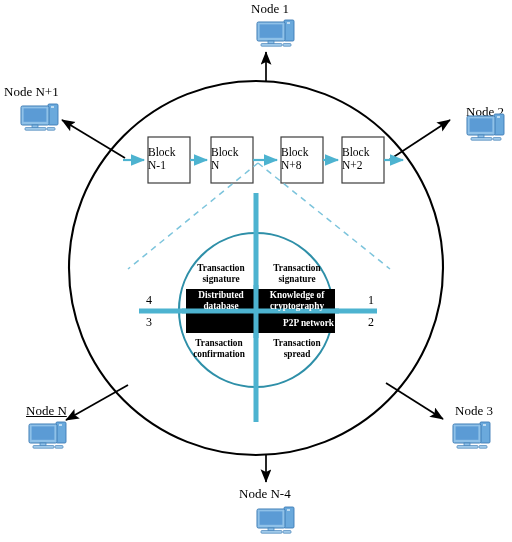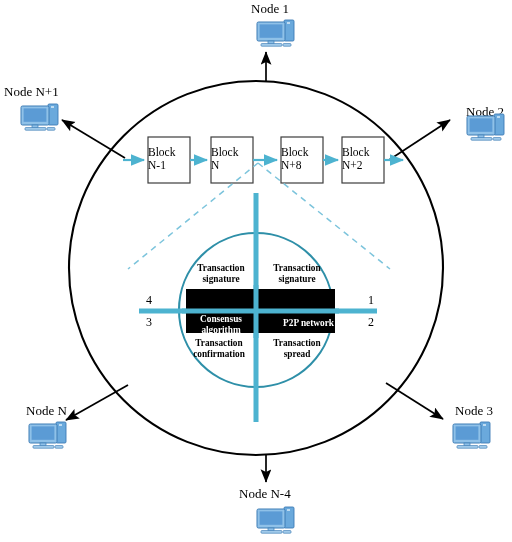--- a/index.html
+++ b/index.html
@@ -151,26 +151,30 @@
   <div class="quad-text" style="left:186px; top:263px; width:70px;">
     <div>Transaction</div>
     <div>signature</div>
   </div>
 
   <div class="quad-text" style="left:259px; top:263px; width:76px;">
     <div>Transaction</div>
     <div>signature</div>
   </div>
 
-
-
-  <div class="quad-text inverted" style="left:186px; top:314px; width:70px;">
-    <div>Consensus</div>
-    <div>algorithm</div>
-  </div>
+  <div class="quad-text inverted" style="left:186px; top:290px; width:70px;">
+    <div>Distributed</div>
+    <div>database</div>
+  </div>
+
+  <div class="quad-text inverted" style="left:259px; top:290px; width:76px;">
+    <div>Knowledge of</div>
+    <div>cryptography</div>
+  </div>
+
 
   <div class="quad-text inverted" style="left:259px; top:318px; width:99px;">
     <div>P2P network</div>
   </div>
 
   <div class="quad-text" style="left:182px; top:338px; width:74px;">
     <div>Transaction</div>
     <div>confirmation</div>
   </div>
 
@@ -181,21 +185,21 @@
 
   <div class="quad-num" style="left:146px; top:294px;">4</div>
   <div class="quad-num" style="left:146px; top:316px;">3</div>
   <div class="quad-num" style="left:368px; top:294px;">1</div>
   <div class="quad-num" style="left:368px; top:316px;">2</div>
 
   <div class="node-label" style="left:251px; top:2px;">Node 1</div>
   <div class="node-label" style="left:466px; top:97px;margin-top:8px;">Node 2</div>
   <div class="node-label" style="left:455px; top:404px;">Node 3</div>
   <div class="node-label" style="left:239px; top:487px;">Node N-4</div>
-  <div class="node-label" style="left:26px; top:404px;">Node N</div>
+  <div class="node-label" style="left:26px; top:404px;text-decoration:underline;">Node N</div>
   <div class="node-label" style="left:4px; top:85px;">Node N+1</div>
 
   <div class="computer" style="left:254px; top:16px;">
     <svg viewBox="0 0 46 34" width="46" height="34">
       <rect x="30" y="4" width="10" height="21" rx="1.2" fill="#6AA9DC" stroke="#3D7CB5" stroke-width="0.9"></rect>
       <rect x="33" y="6" width="3" height="2" fill="#BFDCF2"></rect>
       <rect x="3" y="6" width="28" height="19" rx="1.5" fill="#8FC1E8" stroke="#3D7CB5" stroke-width="1"></rect>
       <rect x="5.6" y="8.4" width="22.8" height="13.4" fill="#5B9BD5"></rect>
       <rect x="14" y="25" width="6" height="3" fill="#8FC1E8" stroke="#3D7CB5" stroke-width="0.7"></rect>
       <rect x="7" y="27.6" width="21" height="2.6" rx="0.8" fill="#A9D0EE" stroke="#3D7CB5" stroke-width="0.7"></rect>

